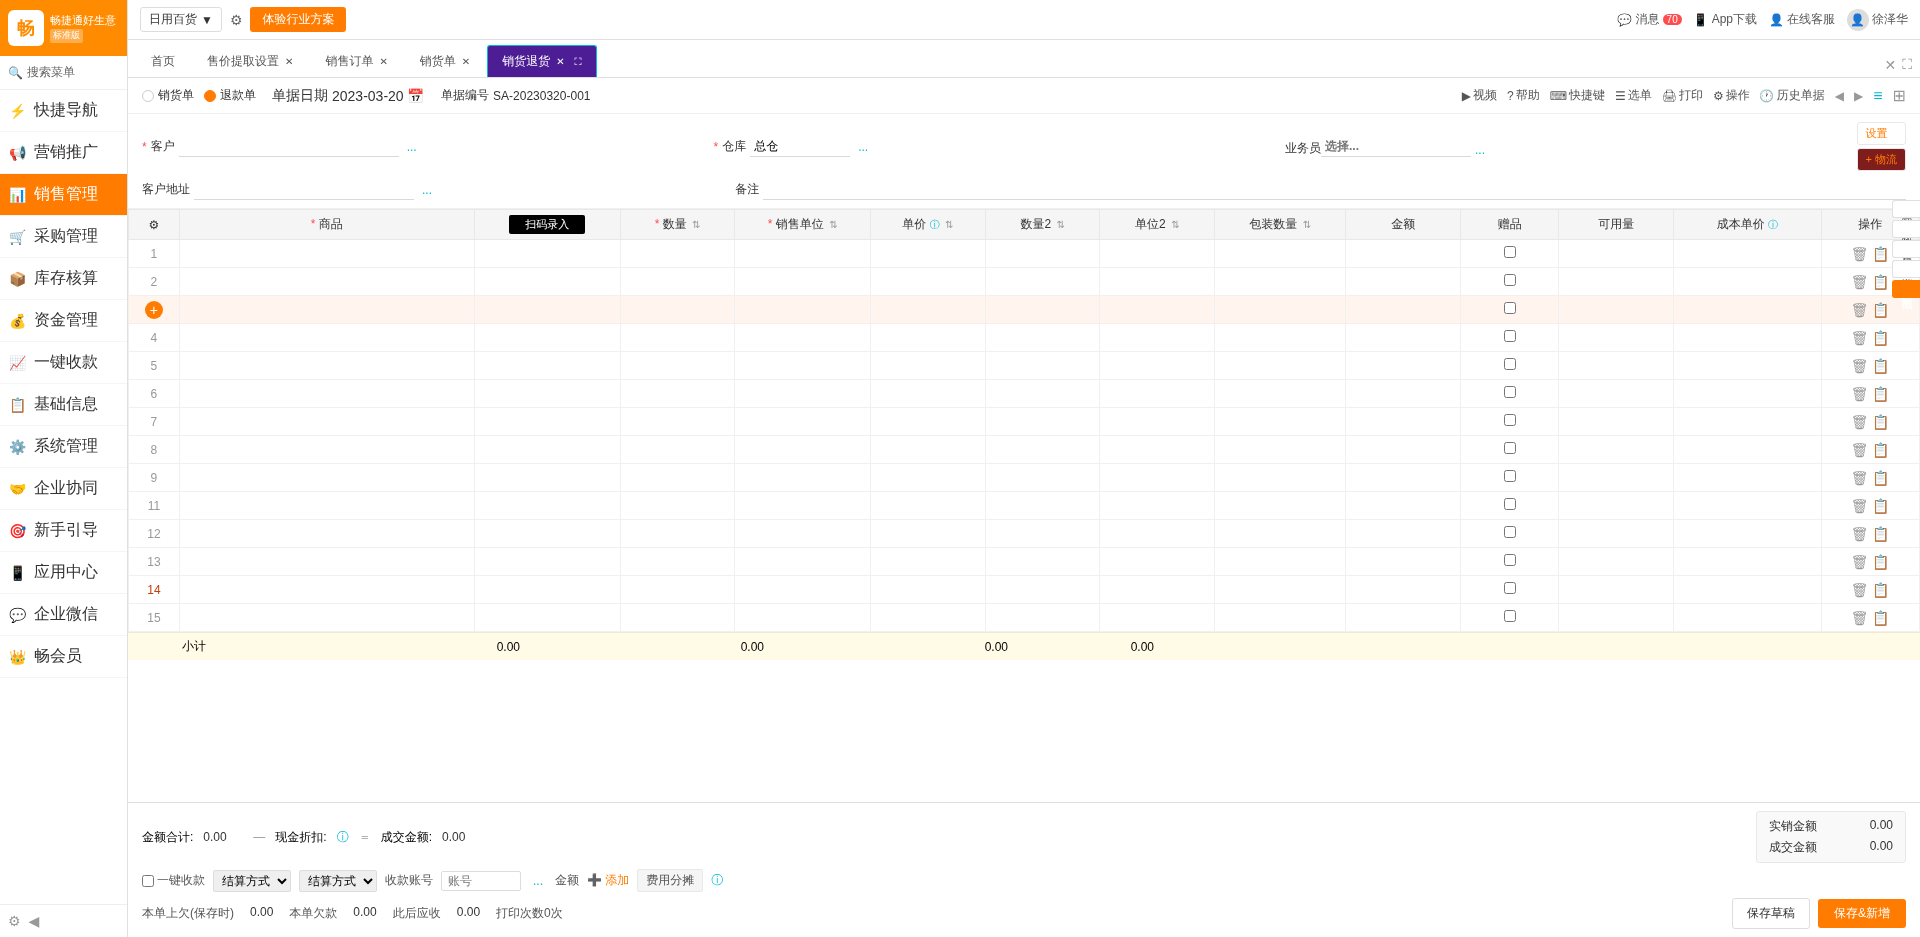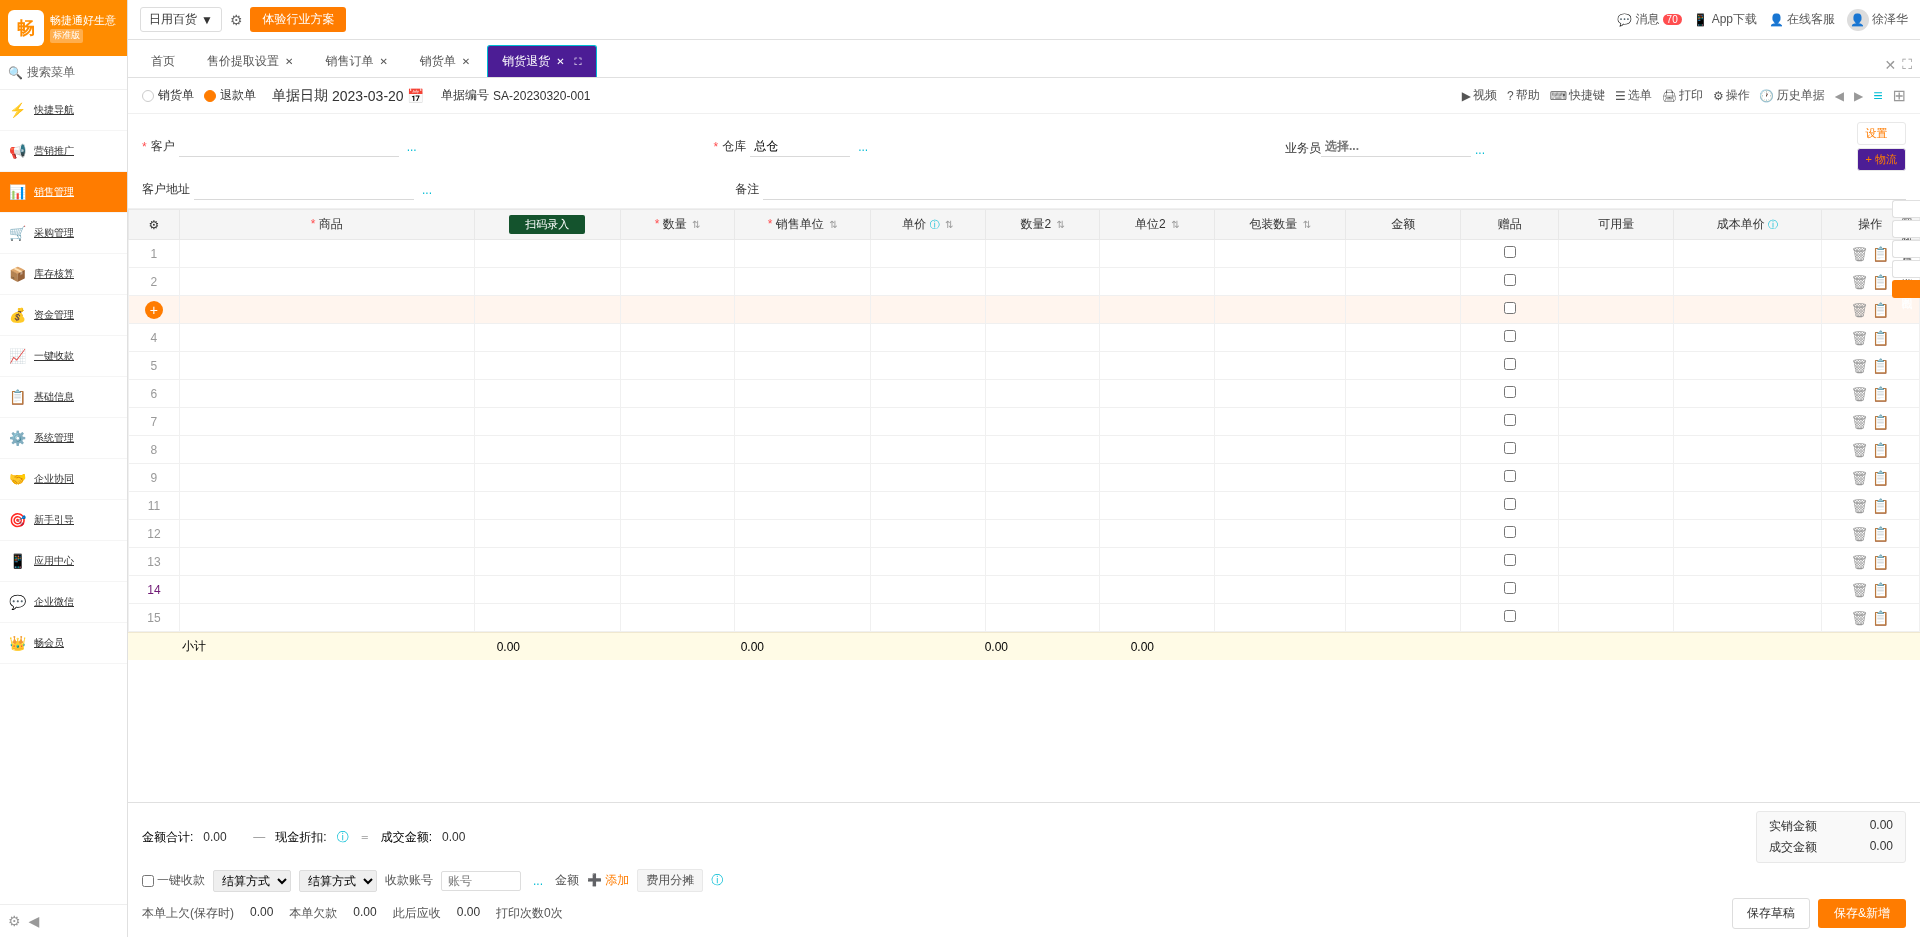--- a/index.html
+++ b/index.html
@@ -8,21 +8,21 @@
     
     .sidebar { width: 128px; background: #fff; display: flex; flex-direction: column; border-right: 1px solid #e0e0e0; flex-shrink: 0; }
     .sidebar-logo { background: #ff8c00; color: #fff; padding: 10px 8px; display: flex; align-items: center; gap: 6px; }
     .sidebar-logo-icon { width: 36px; height: 36px; background: #fff; border-radius: 6px; display: flex; align-items: center; justify-content: center; color: #ff8c00; font-size: 18px; font-weight: bold; }
     .sidebar-logo-text { font-size: 11px; color: #fff; line-height: 1.3; }
     .sidebar-logo-badge { font-size: 9px; background: rgba(255,255,255,0.3); padding: 1px 3px; border-radius: 2px; margin-top: 2px; display: inline-block; }
     .sidebar-search { padding: 8px; border-bottom: 1px solid #f0f0f0; display: flex; align-items: center; gap: 4px; color: #666; cursor: pointer; }
     .sidebar-item { padding: 10px 8px; display: flex; align-items: center; gap: 6px; cursor: pointer; color: #333; border-bottom: 1px solid #f5f5f5; }
     .sidebar-item.active { background: #ff7c00; color: #fff; }
     .sidebar-item .item-icon { width: 20px; height: 20px; display: flex; align-items: center; justify-content: center; font-size: 14px; }
-    .sidebar-item .item-label { font-size: 10px; text-decoration: underline; }
+    .sidebar-item .item-label { font-size: 16px; }
     .sidebar-bottom { margin-top: auto; padding: 8px; display: flex; gap: 8px; border-top: 1px solid #eee; }
     .sidebar-bottom-btn { color: #999; cursor: pointer; font-size: 14px; }
 
     
     .main { flex: 1; display: flex; flex-direction: column; overflow: hidden; }
 
     
     .top-header { height: 40px; background: #fff; border-bottom: 1px solid #e0e0e0; display: flex; align-items: center; justify-content: space-between; padding: 0 12px; }
     .top-header-left { display: flex; align-items: center; gap: 8px; }
     .daily-selector { display: flex; align-items: center; gap: 4px; color: #333; font-size: 12px; border: 1px solid #ddd; padding: 3px 8px; border-radius: 3px; cursor: pointer; }
@@ -45,21 +45,21 @@
     .radio-circle { width: 12px; height: 12px; border-radius: 50%; border: 1px solid #ccc; }
     .radio-circle.selected { border-color: #ff7c00; background: #ff7c00; }
     .doc-date { display: flex; align-items: center; gap: 4px; font-size: 14px; color: #333; }
     .doc-num { display: flex; align-items: center; gap: 4px; font-size: 12px; color: #333; }
     table { width: 100%; border-collapse: collapse; font-size: 12px; }
     table thead tr { background: #f5f5f5; }
     table thead th { border: 1px solid #e8e8e8; padding: 5px 6px; text-align: center; color: #333; font-weight: normal; white-space: nowrap; position: relative; }
     table tbody tr { border-bottom: 1px solid #f0f0f0; }
     table tbody td { border: 1px solid #f0f0f0; padding: 4px 6px; text-align: center; color: #333; height: 28px; }
     .add-row-btn { width: 18px; height: 18px; background: #ff7c00; color: #fff; border-radius: 50%; border: none; cursor: pointer; display: inline-flex; align-items: center; justify-content: center; font-size: 14px; }
-    .scan-input-btn { background: #14532d; color: #fff; border: none; padding: 2px 16px; border-radius: 2px; cursor: pointer; font-size: 11px; }
+    .scan-input-btn { background: #000000; color: #fff; border: none; padding: 2px 16px; border-radius: 2px; cursor: pointer; font-size: 11px; }
     input[type="checkbox"] { width: 12px; height: 12px; }
     .col-sort { color: #999; font-size: 10px; cursor: pointer; margin-left: 2px; }
 
     
     .table-footer { background: #fffbe6; border-top: 1px solid #f0e8d0; padding: 5px 8px; display: flex; align-items: center; gap: 8px; }
 
     
     .bottom-bar { background: #fff; border-top: 1px solid #e0e0e0; padding: 8px 14px; display: flex; flex-direction: column; gap: 6px; }
     .bottom-bar-row1 { display: flex; align-items: center; gap: 10px; font-size: 12px; }
     .bottom-bar-row2 { display: flex; align-items: center; gap: 8px; font-size: 12px; color: #555; }
@@ -284,21 +284,21 @@
       <input type="text" class="form-input" style="flex: 1 1 0%; max-width: 100px;" value="总仓">
       <span class="more-btn">...</span>
     </div>
     <div style="display:flex;align-items:flex-end;gap:0;flex:1;">
       <span style="font-size:12px;color:#333;">业务员</span>
       <input type="text" class="form-input" style="flex: 1 1 0%; max-width: 150px; font-weight: bold;" placeholder="选择...">
       <span class="more-btn">...</span>
     </div>
     <div style="margin-left:auto;display:flex;flex-direction:column;gap:3px;">
       <button style="background:#fff;border:1px solid #e8e8e8;color:#ff7c00;padding:3px 8px;border-radius:3px;font-size:11px;cursor:pointer;display:flex;align-items:center;gap:2px;">设置</button>
-      <button style="background:#4c1d95;border:1px solid #e8e8e8;color:#ff7c00;padding:3px 8px;border-radius:3px;font-size:11px;cursor:pointer;">+ 物流</button>
+      <button style="background:#7f1d1d;border:1px solid #e8e8e8;color:#ff7c00;padding:3px 8px;border-radius:3px;font-size:11px;cursor:pointer;">+ 物流</button>
     </div>
   </div>
 
   <div style="background:#fff;padding:4px 14px 8px 14px;display:flex;align-items:center;gap:8px;border-bottom:1px solid #f0f0f0;">
     <div style="display:flex;align-items:center;gap:4px;flex:1;">
       <span style="font-size:12px;color:#333;">客户地址</span>
       <input type="text" class="form-input" style="flex: 1 1 0%; max-width: 220px;">
       <span class="more-btn">...</span>
     </div>
     <div style="display:flex;align-items:center;gap:4px;flex:2;">
@@ -550,21 +550,21 @@
             <td></td>
             <td></td>
             <td></td>
             <td></td>
             <td style="text-align: center;"><input type="checkbox" style=""></td>
             <td></td>
             <td></td>
             <td style="text-align: center;"><button class="action-icon-btn">🗑</button><button class="action-icon-btn">📋</button></td>
           </tr>
           <tr>
-            <td style="text-align: center; color: #701a75; width: 30px;">14</td>
+            <td style="text-align: center; color: #c2410c; width: 30px;">14</td>
             <td></td>
             <td></td>
             <td></td>
             <td></td>
             <td></td>
             <td></td>
             <td></td>
             <td></td>
             <td></td>
             <td style="text-align: center;"><input type="checkbox" style=""></td>

